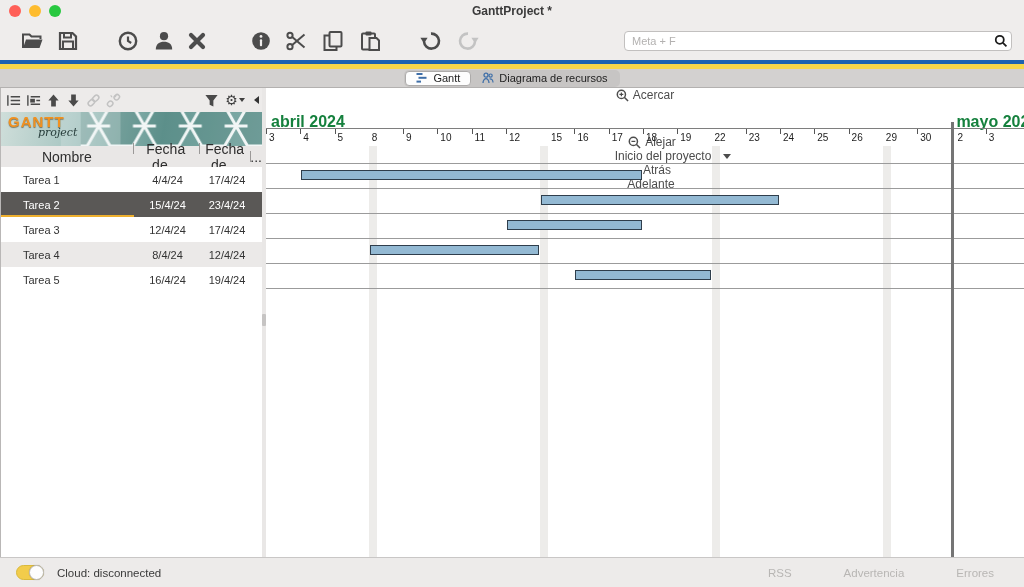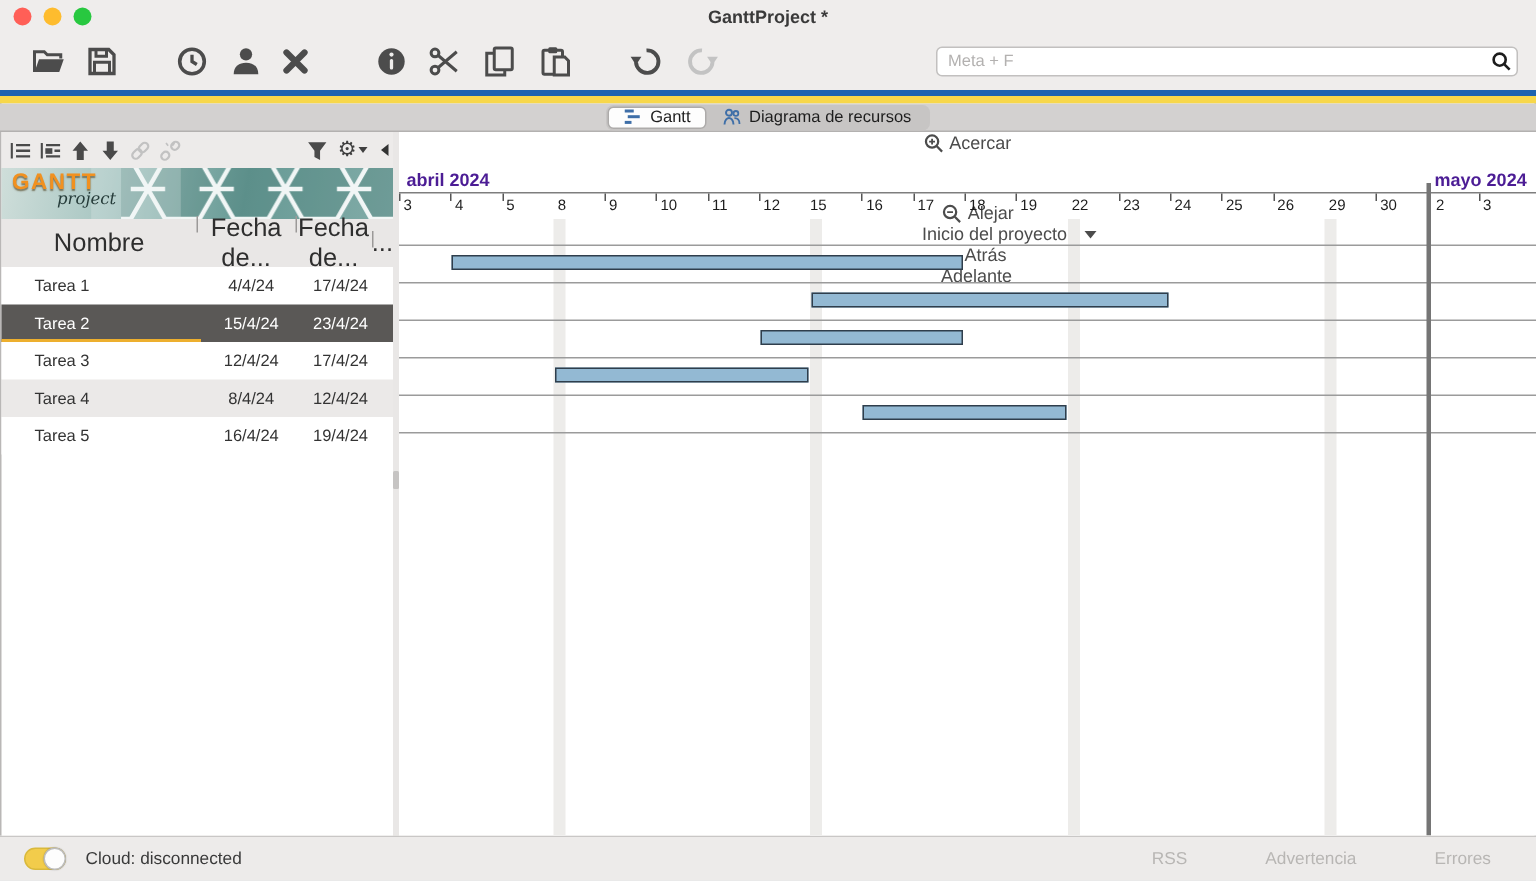--- a/index.html
+++ b/index.html
@@ -53,42 +53,42 @@
   .collapse { width:0; height:0; border-top:4px solid transparent; border-bottom:4px solid transparent; border-right:5px solid #333; margin-left:4px; }
 
   
   .logo { height:34px; position:relative; overflow:hidden; background:linear-gradient(100deg,#cfdeda 0%,#a8c6c2 28%,#679a95 62%,#82aca8 100%); }
   .logo svg.hexes { position:absolute; inset:0; width:100%; height:100%; }
   .logo-text { position:absolute; left:7px; top:2px; line-height:1; }
   .logo-gantt { font-size:15px; font-weight:bold; letter-spacing:1px; color:#f19120; text-shadow:0 1px 1px rgba(60,40,0,.55); }
   .logo-project { display:block; font-family:"DejaVu Serif",serif; font-style:italic; font-size:11px; color:#263c3a; margin:-3px 0 0 30px; }
 
   
-  .table-header { height:32px; background:#e9e7e6; display:flex; align-items:center; font-size:17px; color:#2e2e2e; }
+  .table-header { height:21px; background:#e9e7e6; display:flex; align-items:center; font-size:14px; color:#2e2e2e; }
   .th { position:relative; text-align:center; }
   .th.c1{ width:133px; } .th.c2{ width:67px; } .th.c3{ width:52px; } .th.c4{ flex:1; }
   .th.c2::before,.th.c3::before,.th.c4::before { content:''; position:absolute; left:0; top:2px; width:1px; height:11px; background:#9b9998; }
 
   
   .trow { height:25px; display:flex; align-items:center; font-size:11px; color:#333; position:relative; background:#fff; }
   .trow.shade { background:#ebe9e8; }
   .trow.sel { background:#5a5856; color:#fff; }
   .trow.sel::after { content:''; position:absolute; left:0; bottom:0; width:133px; height:2px; background:#edaf2e; }
   .tname { width:133px; padding-left:22px; } .tdate1 { width:67px; text-align:center; } .tdate2 { width:52px; text-align:center; }
 
   
   .ch-toolbar { height:24px; display:flex; align-items:center; font-size:12px; color:#4c4c4c; padding:0 10px; background:#fff; white-space:nowrap;flex-direction:column; }
   .chbtn { background:none; border:none; color:#4c4c4c; font-size:12px; display:flex; align-items:center; gap:4px; cursor:default; font-family:"Liberation Sans",sans-serif; }
   .chbtn svg { width:13px; height:13px; }
   .caret { width:0; height:0; border-left:4px solid transparent; border-right:4px solid transparent; border-top:5px solid #4c4c4c; margin-left:8px; }
   .ml14{margin-left:14px;margin-top:33px;} .ml56{margin-left:56px;} .ml24{margin-left:24px;} .ml12{margin-left:12px;}
   .ch-right { margin-left:auto; display:flex; gap:14px; padding-right:4px; }
 
   
-  .months { height:16px; position:relative; font-size:12px; font-weight:bold; color:#4c1d95; }
+  .months { height:16px; position:relative; font-size:16px; font-weight:bold; color:#15803d; }
   .month-label { position:absolute; top:1px; white-space:nowrap; }
   .days { height:18px; position:relative; border-top:1px solid #7e7e7e; }
   .day { position:absolute; top:0; height:18px; }
   .day span { position:absolute; left:3px; top:3px; font-size:10px; color:#1d1d1d; }
   .day.tick::before { content:''; position:absolute; left:0; top:0; width:1px; height:5px; background:#555; }
 
   
   .chart-body { flex:1; position:relative; overflow:hidden; }
   .weekend-band { position:absolute; top:0; bottom:0; width:8px; background:#edecea; z-index:0; }
   .month-line { position:absolute; top:34px; bottom:0; width:3px; background:#757575; z-index:4; }
@@ -387,21 +387,21 @@
           </div>
           <div class="day tick" style="left: 171.35px; width: 34.27px;">
             <span>10</span>
           </div>
           <div class="day tick" style="left: 205.62px; width: 34.27px;">
             <span>11</span>
           </div>
           <div class="day tick" style="left: 239.89px; width: 34.27px;">
             <span>12</span>
           </div>
-          <div class="day" style="left: 271px; width: 34.27px;">
+          <div class="day" style="left: 282px; width: 34.27px;">
             <span>15</span>
           </div>
           <div class="day tick" style="left: 308.43px; width: 34.27px;">
             <span>16</span>
           </div>
           <div class="day tick" style="left: 342.7px; width: 34.27px;">
             <span>17</span>
           </div>
           <div class="day tick" style="left: 376.97px; width: 34.27px;">
             <span>18</span>

